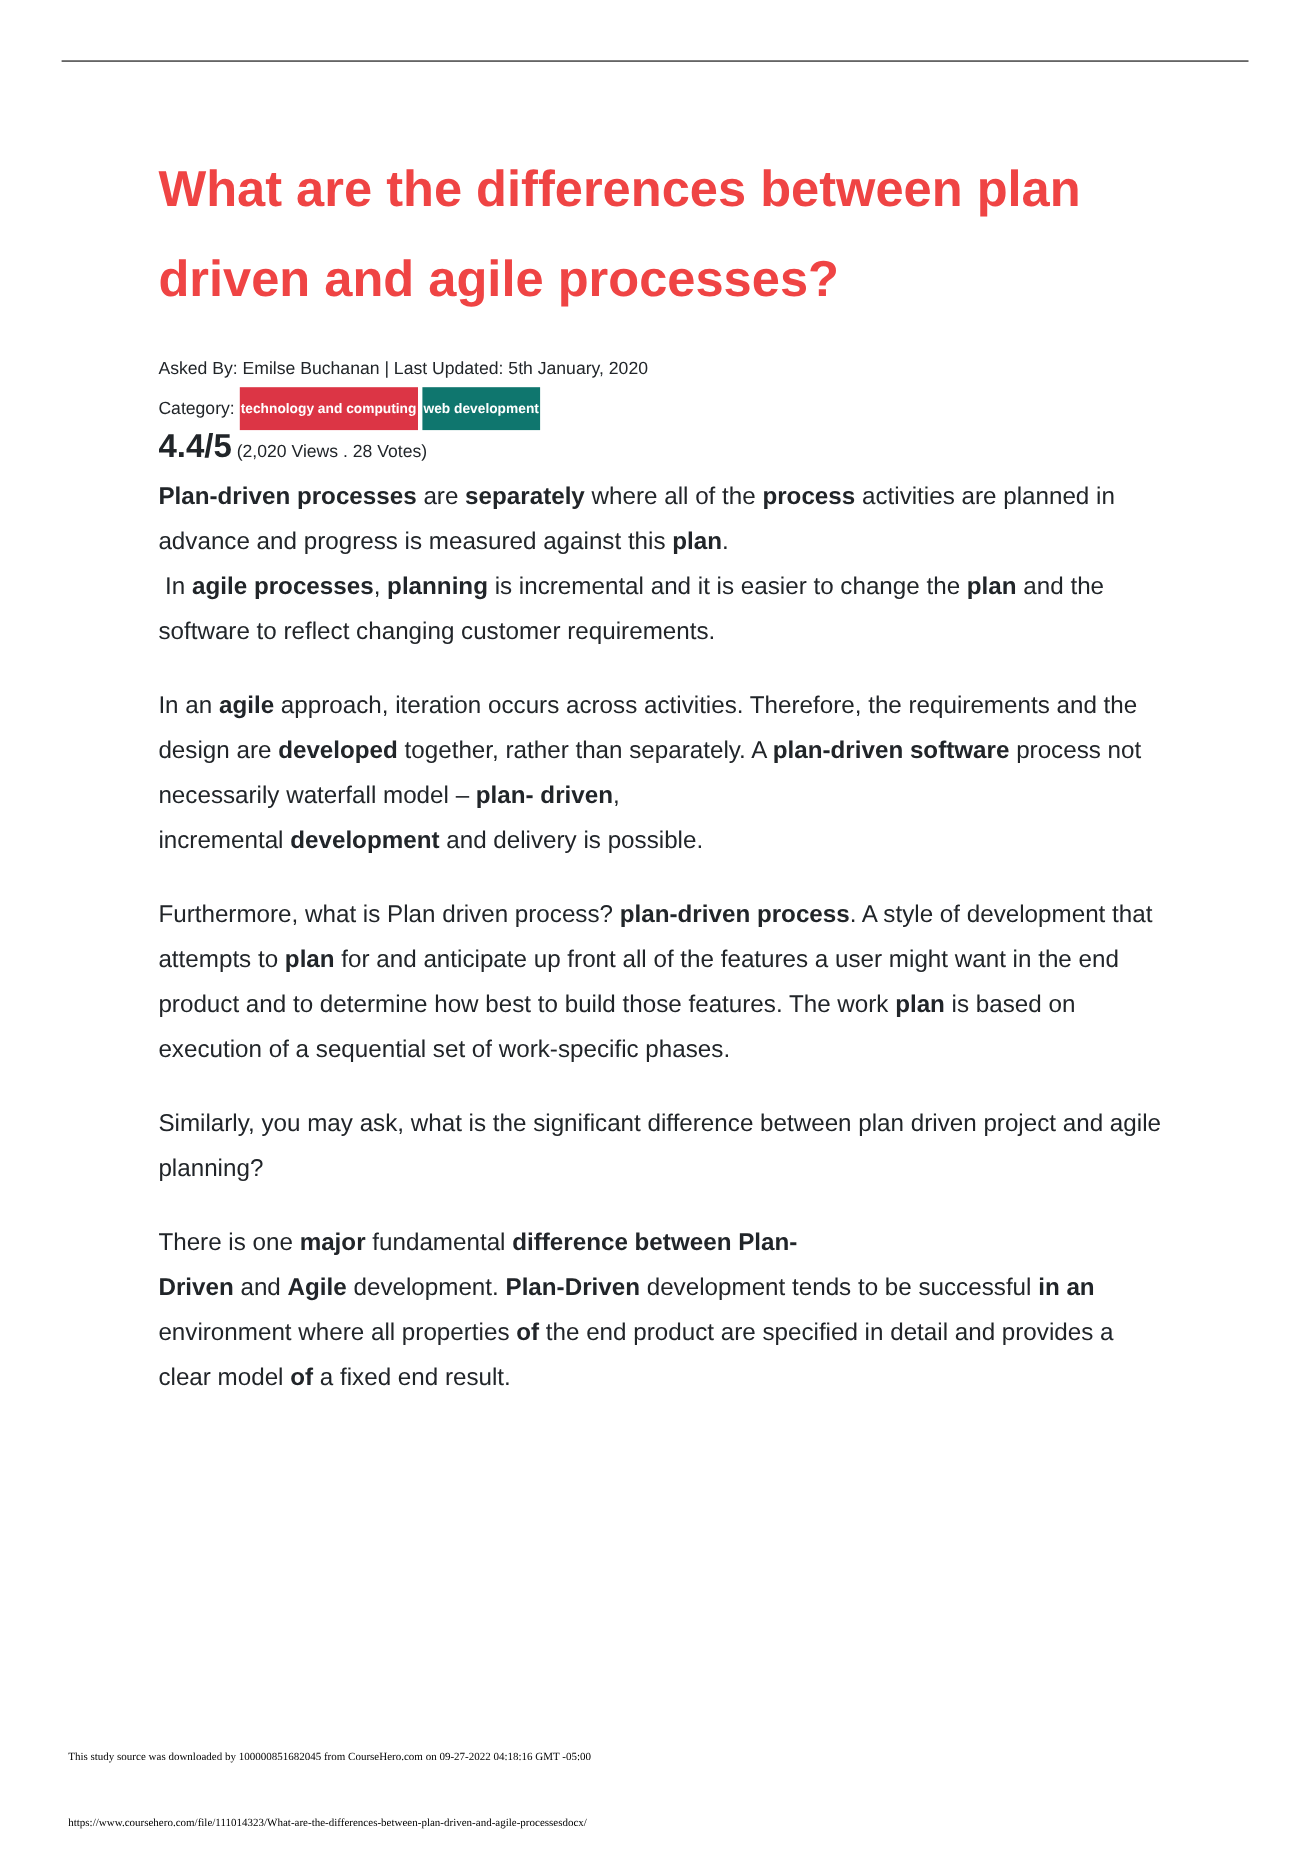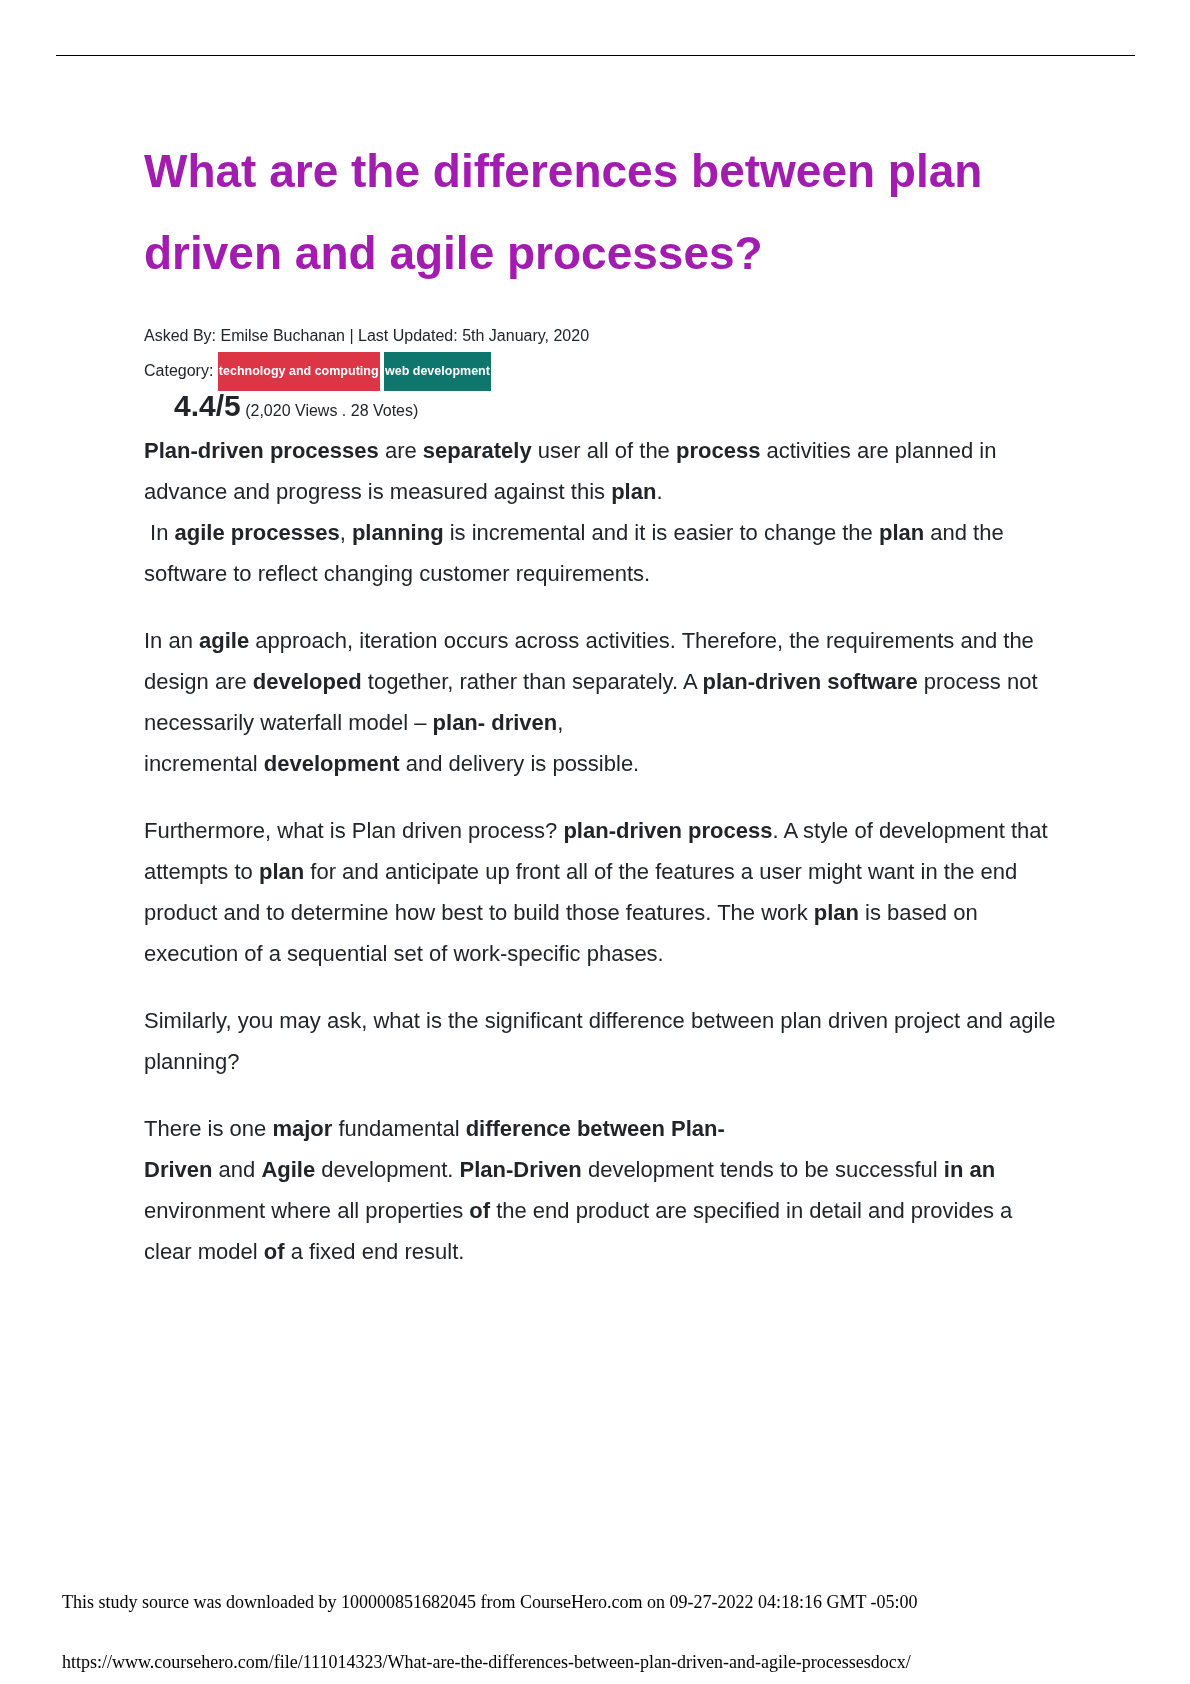--- a/index.html
+++ b/index.html
@@ -27,21 +27,21 @@
       position: absolute;
       left: 144px;
       top: 130px;
       width: 920px;
     }
     h1.title {
       margin: 0;
       font-size: 46px;
       line-height: 82px;
       font-weight: 700;
-      color: #a21caf;
+      color: #ef4444;
       letter-spacing: 0px;
     }
     .meta {
       margin-top: 26px;
       font-size: 16px;
       line-height: 32px;
       color: #212529;
     }
     .meta-line { height: 32px; }
     .tag {
@@ -57,41 +57,40 @@
     .tag-blue { background: #0f766e; }
     .rating-row {
       margin-top: 4px;
       height: 36px;
       line-height: 36px;
     }
     .rating-value {
       font-size: 30px;
       font-weight: 700;
       vertical-align: baseline;
-      margin-left: 30px;
     }
     .rating-stats {
       font-size: 16px;
       vertical-align: baseline;
     }
     p.para {
       margin: 0;
       font-size: 22px;
       line-height: 41px;
       color: #212529;
     }
     p.para b { font-weight: 700; }
     .p1 { margin-top: 6px !important; }
     .p-gap-big { margin-top: 122px !important; }
     .p-gap { margin-top: 26px !important; }
     .footer-line {
       position: absolute;
       left: 62px;
       font-family: "Liberation Serif", serif;
-      font-size: 18px;
+      font-size: 10px;
       color: #000;
       white-space: nowrap;
     }
     .footer-download { top: 1592px; }
     .footer-url { top: 1652px; }
   </style>
 </head>
 <body>
 
 <div class="top-rule"></div>
@@ -112,21 +111,21 @@
       <span class="tag tag-red">technology and computing</span>
       <span class="tag tag-blue">web development</span>
     </div>
   </div>
 
   <div class="rating-row">
     <span class="rating-value">4.4/5</span>
     <span class="rating-stats">(2,020 Views . 28 Votes)</span>
   </div>
 
-  <p class="para p1"><b>Plan-driven processes</b><span> are </span><b>separately</b><span> user all of the </span><b>process</b><span> activities are planned in advance and progress is measured against this </span><b>plan</b><span>.</span></p>
+  <p class="para p1"><b>Plan-driven processes</b><span> are </span><b>separately</b><span> where all of the </span><b>process</b><span> activities are planned in advance and progress is measured against this </span><b>plan</b><span>.</span></p>
   <p class="para"><span>&nbsp;In </span><b>agile processes</b><span>, </span><b>planning</b><span> is incremental and it is easier to change the </span><b>plan</b><span> and the software to reflect changing customer requirements.</span></p>
   <p class="para p-gap"><span>In an </span><b>agile</b><span> approach, iteration occurs across activities. Therefore, the requirements and the design are </span><b>developed</b><span> together, rather than separately. A </span><b>plan-driven software</b><span> process not necessarily waterfall model – </span><b>plan- driven</b><span>,</span><br><span>incremental </span><b>development</b><span> and delivery is possible.</span></p>
   <p class="para p-gap"><span>Furthermore, what is Plan driven process? </span><b>plan-driven process</b><span>. A style of development that attempts to </span><b>plan</b><span> for and anticipate up front all of the features a user might want in the end product and to determine how best to build those features. The work </span><b>plan</b><span> is based on execution of a sequential set of work-specific phases.</span></p>
   <p class="para p-gap"><span>Similarly, you may ask, what is the significant difference between plan driven project and agile planning?</span></p>
   <p class="para p-gap"><span>There is one </span><b>major</b><span> fundamental </span><b>difference between Plan-</b><br><b>Driven</b><span> and </span><b>Agile</b><span> development. </span><b>Plan-Driven</b><span> development tends to be successful </span><b>in an</b><span> environment where all properties </span><b>of</b><span> the end product are specified in detail and provides a clear model </span><b>of</b><span> a fixed end result.</span></p>
 </div>
 
 <div class="footer-line footer-download">This study source was downloaded by 100000851682045 from CourseHero.com on 09-27-2022 04:18:16 GMT -05:00</div>
 <div class="footer-line footer-url">https://www.coursehero.com/file/111014323/What-are-the-differences-between-plan-driven-and-agile-processesdocx/</div>
 

